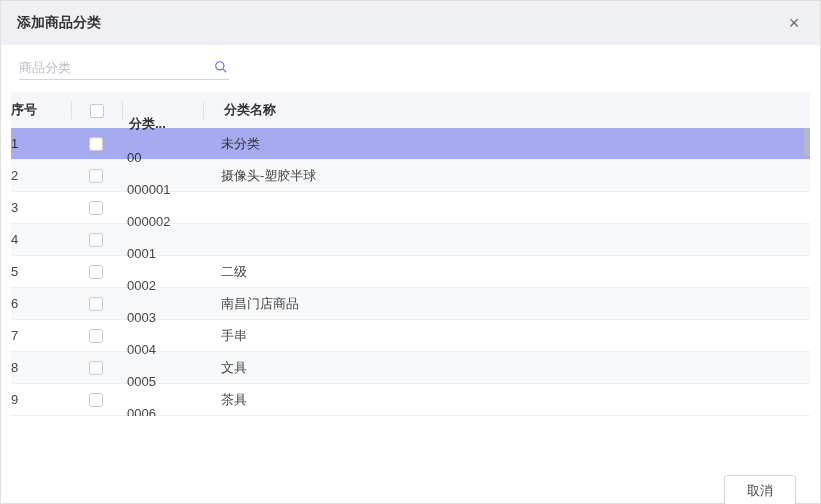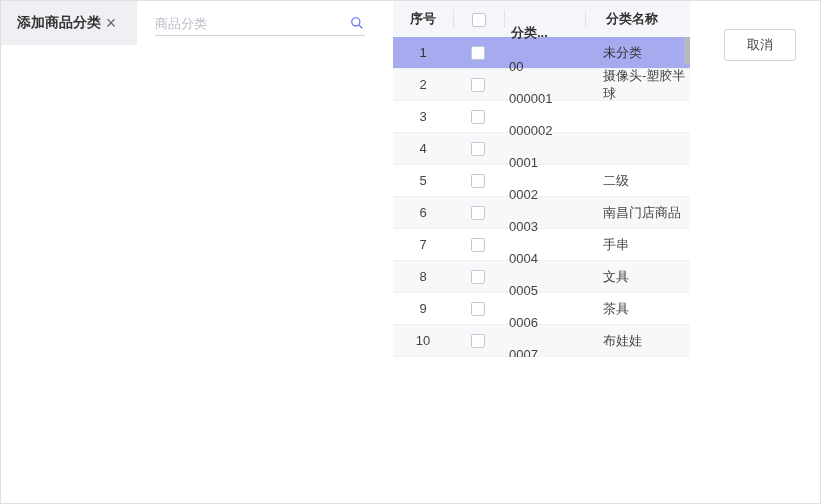--- a/index.html
+++ b/index.html
@@ -1,32 +1,32 @@
 <!DOCTYPE html>
 <html><head>
 <meta charset="utf-8">
 <style>
 * { box-sizing: border-box; margin: 0; padding: 0; }
 body { font-family: "Microsoft YaHei", "PingFang SC", sans-serif; font-size: 13px; color: #333; background: #fff; }
-.modal { width: 821px; height: 504px; border: 1px solid #e0e0e0; display: flex; position: relative; }
+.modal { width: 821px; height: 504px; border: 1px solid #e0e0e0; display: flex; flex-direction: column; position: relative; }
 .modal-header { height: 44px; background: #eef0f4; display: flex; align-items: center; justify-content: space-between; padding: 0 16px; }
 .modal-title { font-size: 14px; font-weight: 600; color: #333; }
 .close-btn { width: 20px; height: 20px; display: flex; align-items: center; justify-content: center; cursor: pointer; color: #666; font-size: 18px; }
 .search-row { padding: 14px 18px 12px 18px; }
 .search-wrap { width: 210px; border-bottom: 1px solid #d0d4dc; display: flex; align-items: center; padding-bottom: 4px; }
 .search-input { flex: 1; border: none; outline: none; font-size: 13px; color: #a21caf; background: transparent; }
 .search-input::placeholder { color: #b8bcc6; }
 .search-icon { color: #5c6bf2; width: 16px; height: 16px; display: flex; align-items: center; justify-content: center; }
 .table-wrap { flex: 1; overflow: hidden; padding: 0 10px; position: relative; }
 .table-header { display: flex; background: #f5f6fa; height: 36px; align-items: center; font-weight: 600; color: #333; font-size: 13px; }
 .table-body { overflow-y: auto; max-height: 320px; }
 .row { display: flex; height: 32px; align-items: center; border-bottom: 1px solid #f0f0f0; font-size: 13px; color: #444; }
 .row.selected { background: #a6abf0; color: #333; }
 .row.alt { background: #f7f8fa; }
-.col-idx { width: 60px; text-align: center; flex-shrink: 0; }
+.col-idx { width: 60px; text-align: left; flex-shrink: 0; }
 .col-chk { width: 50px; text-align: center; flex-shrink: 0; }
 .col-code { width: 80px; padding-left: 6px; flex-shrink: 0; margin-top: 28px; }
 .col-name { flex: 1; padding-left: 20px; }
 .hdr-divider { width: 1px; height: 18px; background: #e0e2e8; }
 .checkbox { width: 14px; height: 14px; border: 1px solid #c4c8d0; border-radius: 2px; display: inline-block; vertical-align: middle; background: #fff; cursor: pointer; }
 .row.selected .checkbox { background: #fff; border-color: #c4c8d0; }
 .footer { height: 56px; border-top: 0; display: flex; align-items: center; justify-content: flex-end; padding: 0 24px; gap: 12px; }
 .btn { min-width: 72px; height: 32px; border-radius: 3px; font-size: 13px; cursor: pointer; display: inline-flex; align-items: center; justify-content: center; margin-top: 32px; }
 .btn-default { background: #fff; border: 1px solid #d0d4dc; color: #444; }
 .btn-primary { background: #5c6bf2; border: 1px solid #5c6bf2; color: #fff; }
@@ -114,26 +114,20 @@
           <div class="col-chk"><span class="checkbox"></span></div>
           <div class="col-code">0005</div>
           <div class="col-name">文具</div>
         </div>
         <div class="row">
           <div class="col-idx">9</div>
           <div class="col-chk"><span class="checkbox"></span></div>
           <div class="col-code">0006</div>
           <div class="col-name">茶具</div>
         </div>
-        <div class="row alt">
-          <div class="col-idx">10</div>
-          <div class="col-chk"><span class="checkbox"></span></div>
-          <div class="col-code">0007</div>
-          <div class="col-name">布娃娃</div>
-        </div>
       </div>
     <div class="scrollbar-stub"></div>
   </div>
 
   <div class="footer">
     <button class="btn btn-default">取消</button>
   </div>
 
 </div>
 

